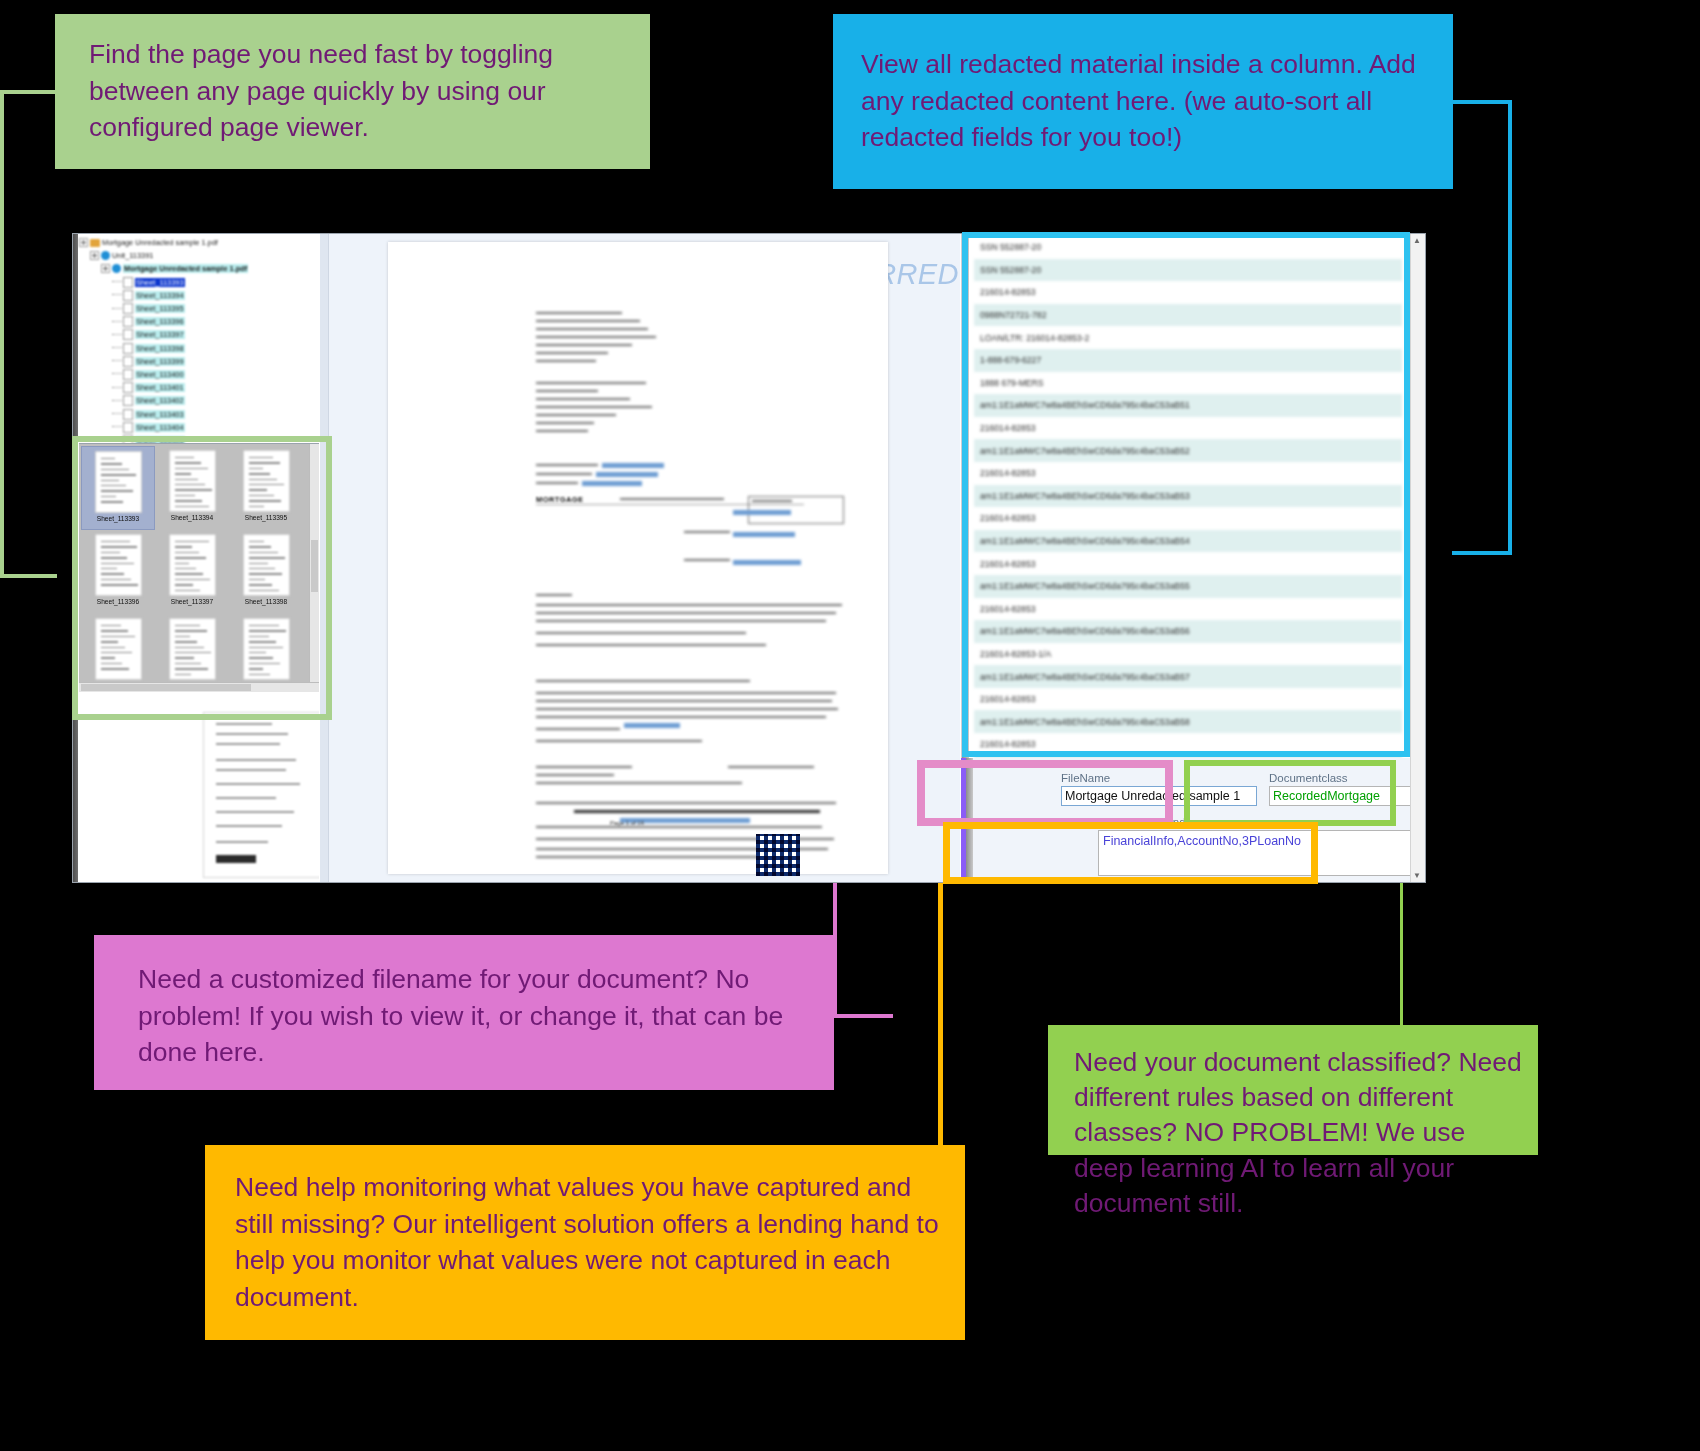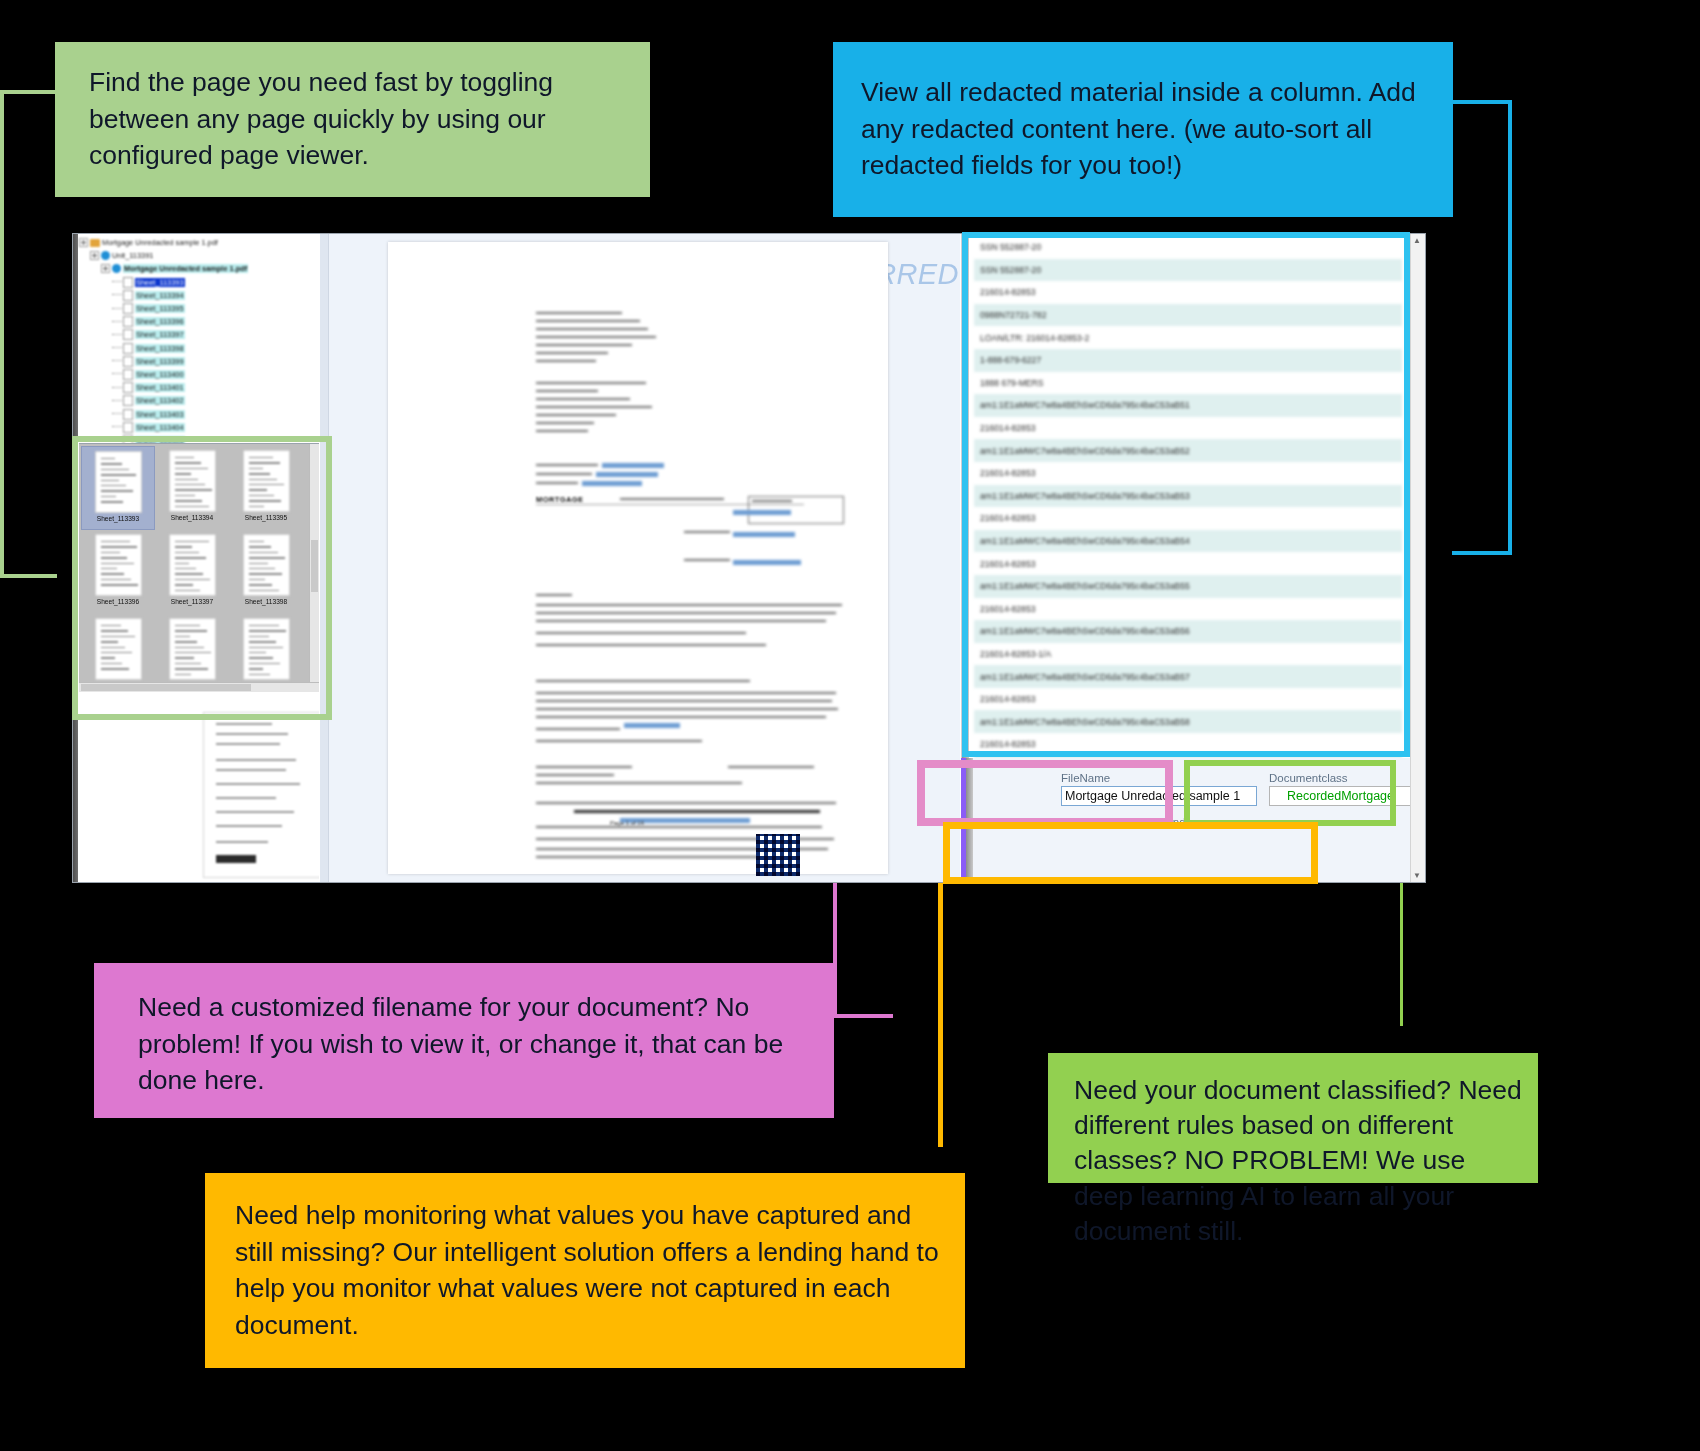--- a/index.html
+++ b/index.html
@@ -1,21 +1,21 @@
 <!DOCTYPE html>
 <html><head>
 <meta charset="utf-8">
 <style>
   html,body{margin:0;padding:0;background:#000;}
   body{width:1700px;height:1451px;position:relative;overflow:hidden;
        font-family:"Liberation Sans",sans-serif;}
 
   
-  .callout{position:absolute;box-sizing:border-box;color:#0f172a;
-           line-height:1.38;font-weight:400;margin-top:28px;}
+  .callout{position:absolute;box-sizing:border-box;color:#701a75;
+           line-height:1.38;font-weight:400;}
   .callout .txt{display:block;}
 
   #co-green-top{left:55px;top:14px;width:595px;height:155px;background:#a9d18e;
                 font-size:26.5px;padding:22px 26px 0 34px;}
   #co-blue-top{left:833px;top:14px;width:620px;height:175px;background:#18b0e8;
                font-size:26.5px;padding:32px 26px 0 28px;}
   #co-pink{left:94px;top:935px;width:740px;height:155px;background:#dd78d0;
            font-size:26.5px;padding:26px 26px 0 44px;}
   #co-green-bot{left:1048px;top:1025px;width:490px;height:130px;background:#92d050;
                 font-size:26.5px;padding:20px 14px 0 26px;line-height:1.33;}
@@ -142,21 +142,21 @@
   #meta-left-edge{position:absolute;left:0;top:0;width:7px;height:100%;
                   background:linear-gradient(90deg,#8c8c8c,#c9c9c9);}
   .fld{position:absolute;}
   .fld .flabel{font-size:11.5px;color:#5f7287;display:block;margin-bottom:2px;}
   .fld input{font-family:"Liberation Sans",sans-serif;box-sizing:border-box;}
   #f-filename{left:95px;top:14px;width:196px;}
   #f-filename input{width:100%;height:20px;font-size:12.5px;color:#111;
       border:1px solid #7aa7d4;padding:1px 3px;background:#fff;}
   #f-docclass{left:303px;top:14px;width:160px;}
   #f-docclass input{width:143px;height:20px;font-size:12.5px;color:#00a000;
-      border:1px solid #b5b5b5;padding:1px 3px;background:#fff;text-align:center;}
+      border:1px solid #b5b5b5;padding:1px 3px;background:#fff;}
   #f-notfound{left:95px;top:58px;width:340px;padding-left:37px;}
   #f-notfound .flabel{color:#5f7287;}
   #f-notfound .ta{width:100%;height:46px;border:1px solid #b5b5b5;background:#fff;
       font-size:12.5px;color:#4a43d8;padding:3px 4px;box-sizing:border-box;position:relative;}
   #f-notfound .ta .tascroll{position:absolute;right:0;top:0;width:12px;height:100%;
       background:#f0f0f0;border-left:1px solid #d4d4d4;}
   #f-notfound .ta .tascroll:before{content:"\25B2";position:absolute;top:-1px;left:1px;
       font-size:7px;color:#6a6a6a;}
   
   #app-vscroll{position:absolute;right:0;top:0;width:14px;height:100%;background:#f2f2f2;
@@ -584,20 +584,24 @@
       <input type="text" value="Mortgage Unredacted sample 1" style="">
     </div>
 
     <div class="fld" id="f-docclass">
       <span class="flabel">Documentclass</span>
       <input type="text" value="RecordedMortgage" style="">
     </div>
 
     <div class="fld" id="f-notfound">
       <span class="flabel">Fields Not Found:</span>
+      <div class="ta">
+        <span>FinancialInfo,AccountNo,3PLoanNo</span>
+        <span class="tascroll"></span>
+      </div>
     </div>
   </div>
 
   <div id="app-vscroll">
     <span class="arr up">▲</span>
     <span class="arr dn">▼</span>
   </div>
 </div>
 
 <div class="frame" id="fr-green-thumbs"></div>

